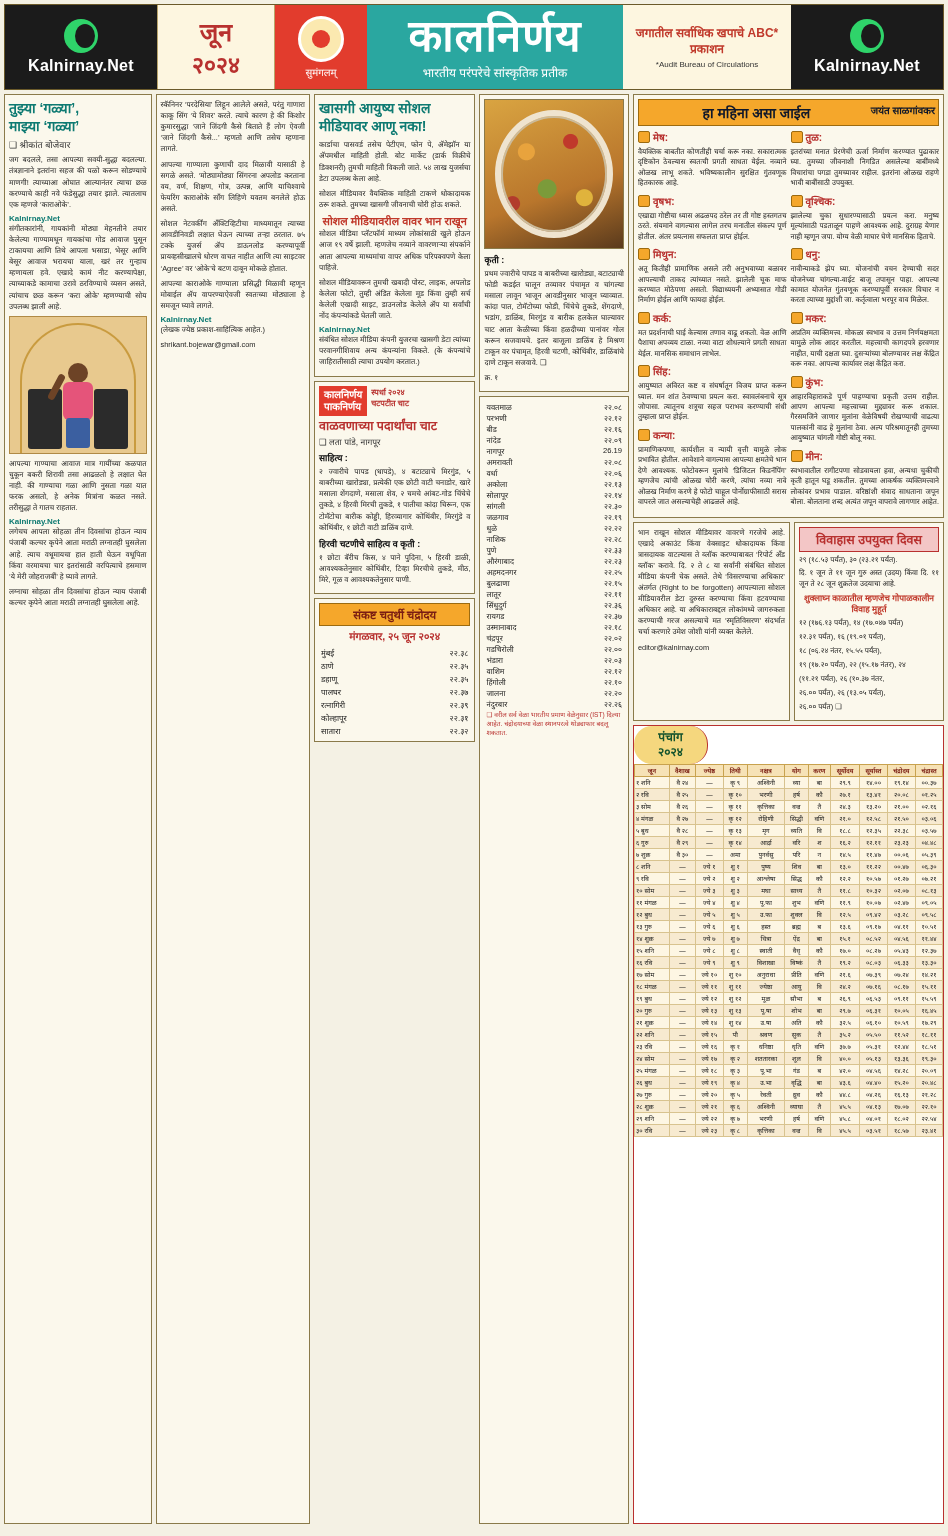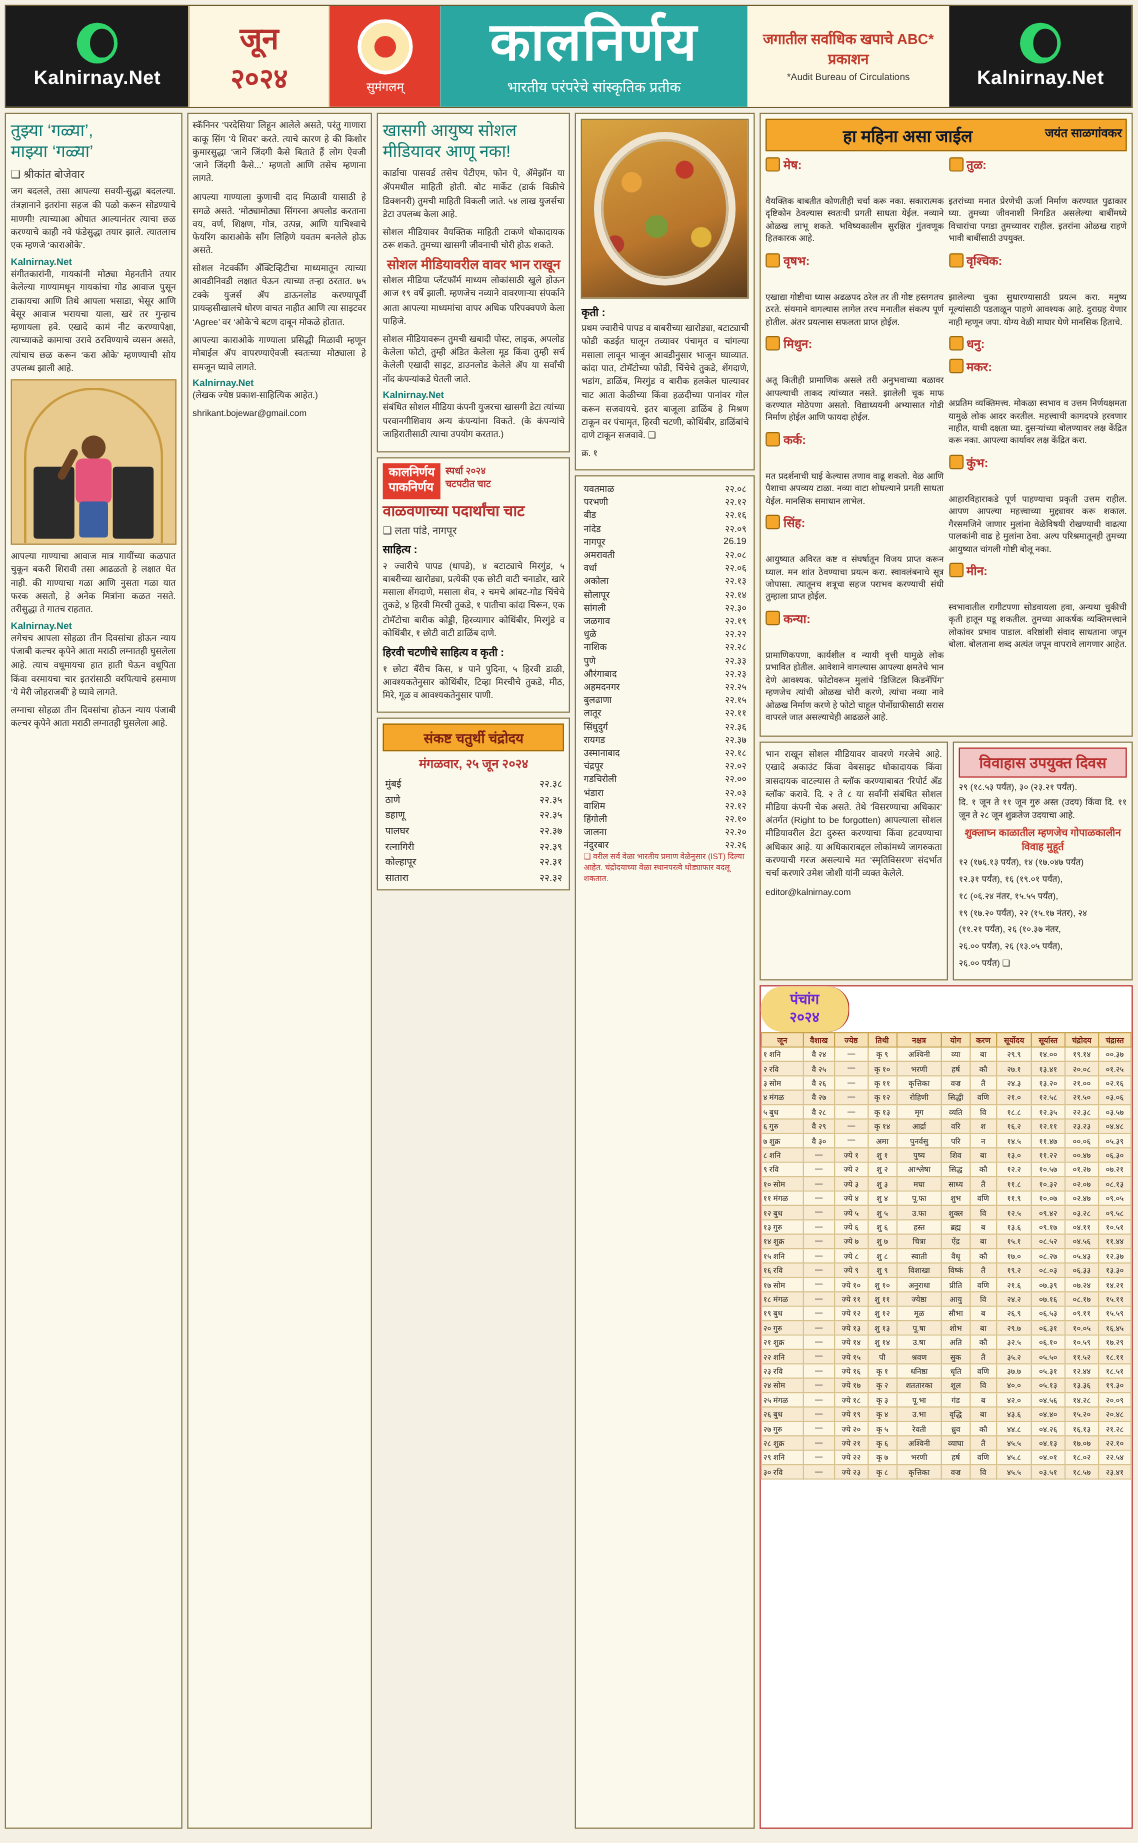--- a/index.html
+++ b/index.html
@@ -41,21 +41,21 @@
   .mh-abc .l1{font-size:12px;color:#c0392b;font-weight:bold;line-height:1.35;}
   .mh-abc .l2{font-size:8px;color:#333;margin-top:3px;}
 
   
   .body-grid { display:flex; gap:4px; margin-top:4px; height:1430px; }
   .col { display:flex; flex-direction:column; gap:4px; }
   .c1 { width:148px; } .c2 { width:155px; } .c3 { width:162px; }
   .c4 { width:150px; } .c5 { width:312px; }
 
   .box { border:1px solid #8a7a4a; background:#fbf8ec; padding:4px; }
-  .hdr-teal { color:#0e7a72; font-weight:normal; font-size:14px; line-height:1.3; }
+  .hdr-teal { color:#0e7a72; font-weight:bold; font-size:14px; line-height:1.3; }
   .hdr-red  { color:#c0392b; font-weight:bold; font-size:14px; line-height:1.3; }
   .byline { font-size:9px; color:#333; margin:3px 0; }
   p.t { font-size:7.4px; line-height:1.5; text-align:justify; margin:0 0 4px 0; color:#1d1d1d; }
   .wm { color:#0e7a72; font-weight:bold; font-size:8px; }
 
   
   .illus { width:100%; height:138px; background:#e8c98e; border:1px solid #b08a45; position:relative;
            overflow:hidden; margin:4px 0; }
   .illus .arch { position:absolute; left:10px; right:10px; top:6px; bottom:0; border:2px solid #c99b3f;
            border-bottom:none; border-radius:70px 70px 0 0; }
@@ -70,32 +70,32 @@
 
   
   .rashi-head { background:#f5a72b; border:1px solid #9c6b10; text-align:center; padding:3px;
                 font-size:14px; font-weight:bold; color:#0f172a; }
   .rashi-grid { display:flex; gap:4px; margin-top:4px; }
   .rashi-col { flex:1; }
   .rashi-item { margin-bottom:5px; }
   .rashi-name { font-size:10px; font-weight:bold; color:#b8312f; display:flex; gap:3px; align-items:center;}
   .rashi-ic { width:12px; height:12px; background:#f5a72b; border:1px solid #9c6b10; border-radius:2px;
               display:inline-block; }
-  .rashi-item p { font-size:7.2px; line-height:1.45; text-align:justify; margin:19px 0 0 0; }
+  .rashi-item p { font-size:7.2px; line-height:1.45; text-align:justify; margin:3px 0 0 0; }
 
   
   .vivah-head { background:#f3c6c6; border:1px solid #b8312f; text-align:center; color:#b8312f;
                 font-weight:bold; font-size:12.5px; padding:3px; }
   .vivah p { font-size:7.3px; line-height:1.5; margin:3px 0; text-align:justify; }
 
   
   .panchang-wrap { border:1px solid #b8312f; background:#fff; }
   .pan-top { display:flex; }
   .pan-badge { width:74px; background:#f5d77e; border-right:1px solid #b8312f; text-align:center;
-               padding:4px 2px; color:#6d28d9; font-weight:bold; font-size:12px; line-height:1.25;border-radius:18px;}
+               padding:4px 2px; color:#14532d; font-weight:bold; font-size:12px; line-height:1.25;border-radius:18px;}
   .pan-info { flex:1; padding:3px; font-size:7.6px; line-height:1.4; color:#8a2b20; text-align:center;}
   table.pan { width:100%; border-collapse:collapse; font-size:6.4px; }
   table.pan th { background:#f6e2b6; border:1px solid #c8a24e; padding:1px; font-weight:bold; color:#7a1d12; }
   table.pan td { border:1px solid #d8c38f; padding:1px 1px; text-align:center; }
   table.pan tr:nth-child(odd) td { background:#fdf6e3; }
   table.pan tr:nth-child(even) td { background:#f7ead0; }
   table.pan td.day { text-align:left; white-space:nowrap; }
 
   
   .pak-hdr { display:flex; gap:4px; align-items:flex-start; }
@@ -466,20 +466,21 @@
                   <span class="rashi-ic"></span>
                   <span>वृश्चिक:</span>
                 </div>
               <p>झालेल्या चुका सुधारण्यासाठी प्रयत्न करा. मनुष्य मूल्यांसाठी पडताळून पाहणे आवश्यक आहे. दुराग्रह येणार नाही म्हणून जपा. योग्य वेळी माघार घेणे मानसिक हिताचे.</p>
             </div>
             <div class="rashi-item">
               <div class="rashi-name">
                   <span class="rashi-ic"></span>
                   <span>धनु:</span>
                 </div>
+              <p>नावीन्याकडे झेप घ्या. योजनांची वचन देण्याची सदर योजनेच्या चांगल्या-वाईट बाजू तपासून पाहा. आपल्या कामात योजनेत गुंतवणूक करण्यापूर्वी सरकार विचार न करता त्याच्या मुद्दांशी जा. कर्तृत्वाला भरपूर वाव मिळेल.</p>
             </div>
             <div class="rashi-item">
               <div class="rashi-name">
                   <span class="rashi-ic"></span>
                   <span>मकर:</span>
                 </div>
               <p>अप्रतिम व्यक्तिमत्त्व. मोकळा स्वभाव व उत्तम निर्णयक्षमता यामुळे लोक आदर करतील. महत्त्वाची कागदपत्रे हरवणार नाहीत, याची दक्षता घ्या. दुसऱ्यांच्या बोलण्यावर लक्ष केंद्रित करू नका. आपल्या कार्यावर लक्ष केंद्रित करा.</p>
             </div>
             <div class="rashi-item">
               <div class="rashi-name">

